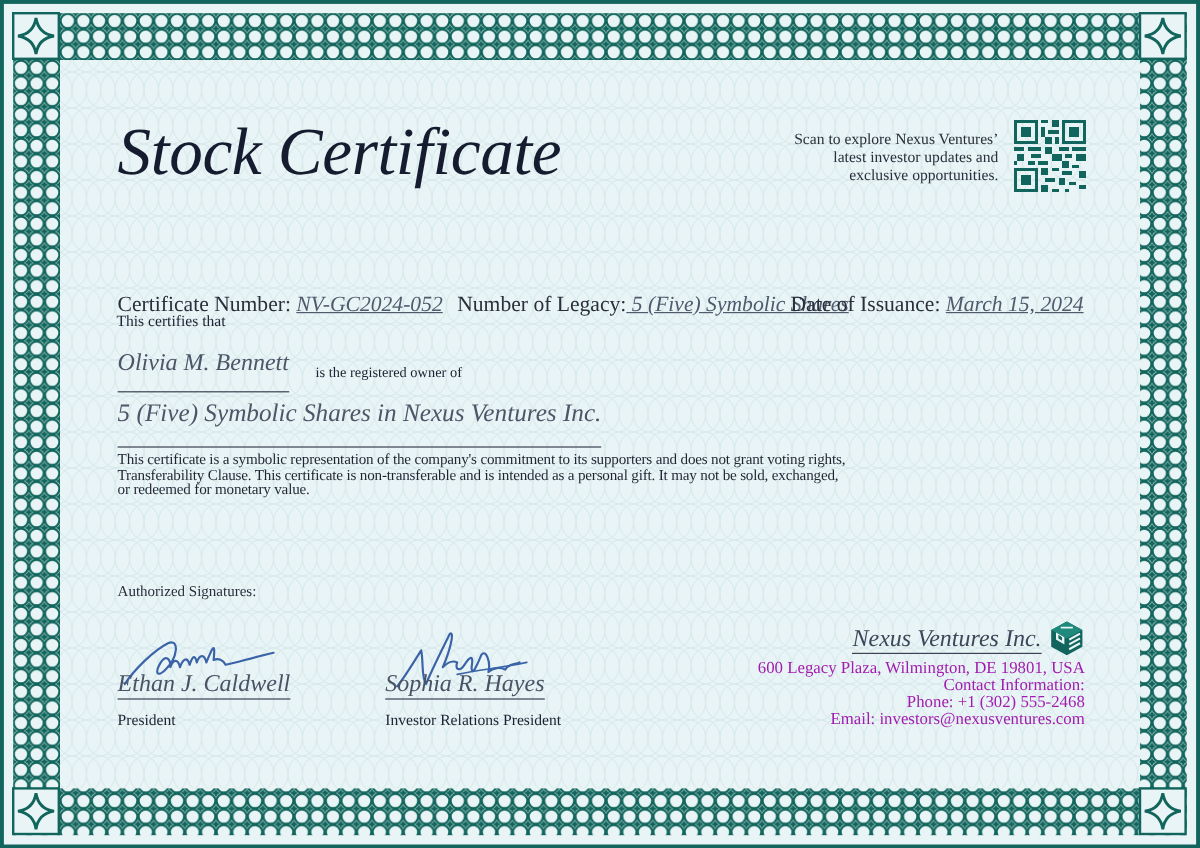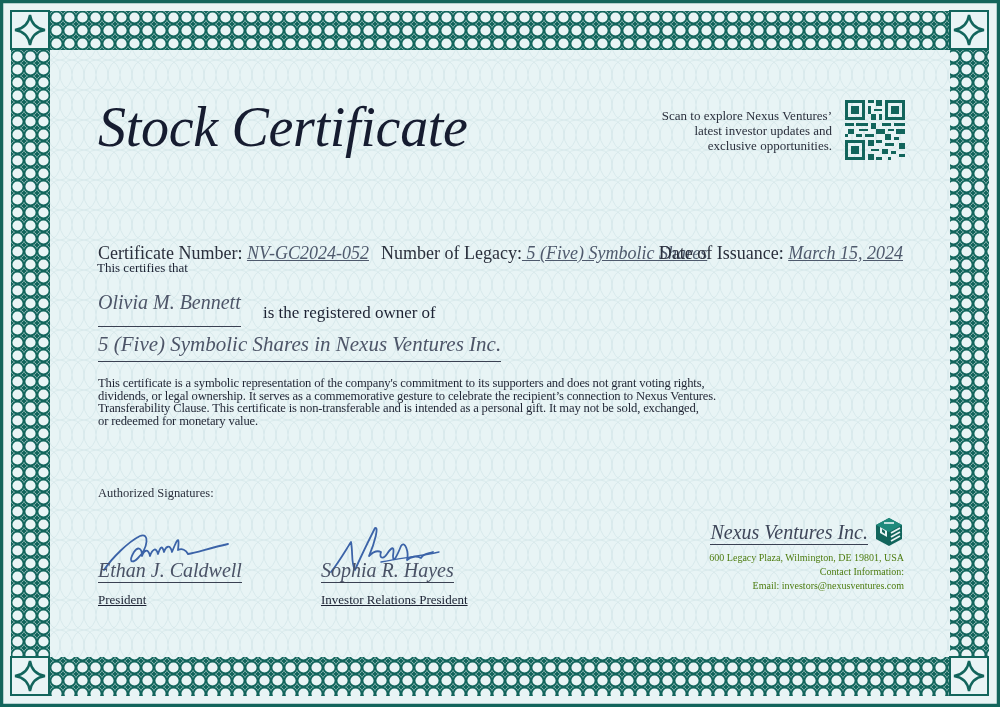--- a/index.html
+++ b/index.html
@@ -30,56 +30,56 @@
   .meta .v { font-style: italic; text-decoration: underline; color: #4f5a6d; }
   .meta-cert { left: 98px; }
   .meta-shares { left: 381px; }
   .meta-date { right: 97px; }
 
   .certifies { position: absolute; left: 97px; top: 260px; font-size: 13px; color: #1c2233; text-align: right; }
   .owner {
     position: absolute; left: 98px; top: 290px; font-style: italic; font-size: 20px;
     color: #4d5568; border-bottom: 1.5px solid #3a4152; padding-bottom: 12px; line-height: 24px;
   }
-  .owner-suffix { position: absolute; left: 263px; top: 303px; font-size: 17px; color: #1c2233; }
+  .owner-suffix { position: absolute; left: 263px; top: 303px; font-size: 12px; color: #1c2233; }
   .shares {
     position: absolute; left: 98px; top: 332px; font-style: italic; font-size: 21px;
-    color: #4d5568; border-bottom: 1.5px solid #3a4152; padding-bottom: 4px; line-height: 25px;
+    color: #4d5568; border-bottom: 1.5px solid #3a4152; padding-bottom: 15px; line-height: 25px;
   }
   .body-p {
     position: absolute; left: 98px; width: 740px; font-size: 12.6px; line-height: 12.6px;
     color: #1f2433; margin: 0; letter-spacing: -0.15px;
   }
   .body-p1 { top: 377px; }
   .body-p2 { top: 447px; }
   .auth { position: absolute; left: 98px; top: 486px; font-size: 12.5px; color: #2a2f3c; }
 
   .sig { position: absolute; top: 522px; }
   .sig-1 { left: 98px; }
   .sig-2 { left: 321px; }
   .sig svg.scribble { position: absolute; left: 0; top: 0; }
   .sig .name {
     position: absolute; top: 36px; left: 0; white-space: nowrap;
     font-style: italic; font-size: 20px; line-height: 24px; color: #4a5266;
     border-bottom: 1.5px solid #3a4152; padding-bottom: 0px;
   }
-  .sig .role { position: absolute; top: 70px; left: 0; white-space: nowrap; font-size: 13px; color: #1c2233; text-decoration: underline; }
+  .sig .role { position: absolute; top: 70px; left: 0; white-space: nowrap; font-size: 13px; color: #1c2233; }
 
   .company {
     position: absolute; right: 96px; top: 520px; text-align: right;
   }
   .company-name {
     position: absolute; right: 36px; top: 0; white-space: nowrap;
     font-style: italic; font-size: 20px; line-height: 24px; color: #3e4659;
     border-bottom: 1.5px solid #3a4152;
   }
   .company-logo { position: absolute; right: 0; top: -3px; width: 30px; height: 30px; }
   .company-lines {
     position: absolute; right: 0; top: 31px; white-space: nowrap;
-    font-size: 10px; line-height: 14px; color: #4d7c0f;
+    font-size: 14px; line-height: 14px; color: #a21caf;
   }
 </style>
 </head>
 <body>
 
 <svg class="bgpattern" width="1000" height="707" xmlns="http://www.w3.org/2000/svg">
   <defs>
     <pattern id="bgp" x="0" y="0" width="24" height="30" patternUnits="userSpaceOnUse">
       <ellipse cx="12" cy="15" rx="12" ry="15" fill="none" stroke="#d3e6e8" stroke-width="0.8"></ellipse>
       <ellipse cx="0" cy="15" rx="12" ry="15" fill="none" stroke="#d3e6e8" stroke-width="0.8"></ellipse>
@@ -188,21 +188,20 @@
     <span class="v">March 15, 2024</span>
   </div>
 
   <div class="certifies">This certifies that</div>
   <div class="owner">Olivia M. Bennett</div>
   <div class="owner-suffix">is the registered owner of</div>
   <div class="shares">5 (Five) Symbolic Shares in Nexus Ventures Inc.</div>
 
   <div class="body-p body-p1">
     <div>This certificate is a symbolic representation of the company's commitment to its supporters and does not grant voting rights,</div>
-    <div>dividends, or legal ownership. It serves as a commemorative gesture to celebrate the recipient’s connection to Nexus Ventures.</div>
     <div>Transferability Clause. This certificate is non-transferable and is intended as a personal gift. It may not be sold, exchanged,</div>
     <div>or redeemed for monetary value.</div>
   </div>
 
   <div class="auth">Authorized Signatures:</div>
 
   <div class="sig sig-1">
     <svg class="scribble" width="140" height="60" viewBox="0 0 140 60" xmlns="http://www.w3.org/2000/svg">
       <path d="M6,48 C14,36 30,20 42,14 C52,10 50,26 40,36 C34,42 30,40 36,30 C40,24 44,26 44,34 C46,28 50,26 52,34 C54,28 58,24 60,32 C62,26 64,22 66,30 C68,24 72,22 74,30 C78,20 82,10 80,28 C84,26 88,28 90,32 C100,30 112,26 130,22" fill="none" stroke="#3b63a8" stroke-width="1.8" stroke-linecap="round" stroke-linejoin="round"></path>
     </svg>
@@ -225,17 +224,18 @@
       <path d="M15,1 L28,8 L28,22 L15,29 L2,22 L2,8 Z" fill="#12655c"></path>
       <path d="M15,1 L28,8 L15,15 L2,8 Z" fill="#1f8a7c"></path>
       <path d="M6,10 L13,14 L13,20 L6,16 Z" fill="#e8f4f5"></path>
       <path d="M8,12 L11,14 L11,17 L8,15 Z" fill="#12655c"></path>
       <path d="M17,16 L26,11 M17,20 L26,15 M17,24 L26,19" stroke="#e8f4f5" stroke-width="1.8"></path>
       <path d="M10,6 L20,6" stroke="#e8f4f5" stroke-width="1.6"></path>
     </svg>
     <div class="company-lines">
       <div>600 Legacy Plaza, Wilmington, DE 19801, USA</div>
       <div>Contact Information:</div>
+      <div>Phone: +1 (302) 555-2468</div>
       <div>Email: investors@nexusventures.com</div>
     </div>
   </div>
 
 </div>
 
 </body></html>

